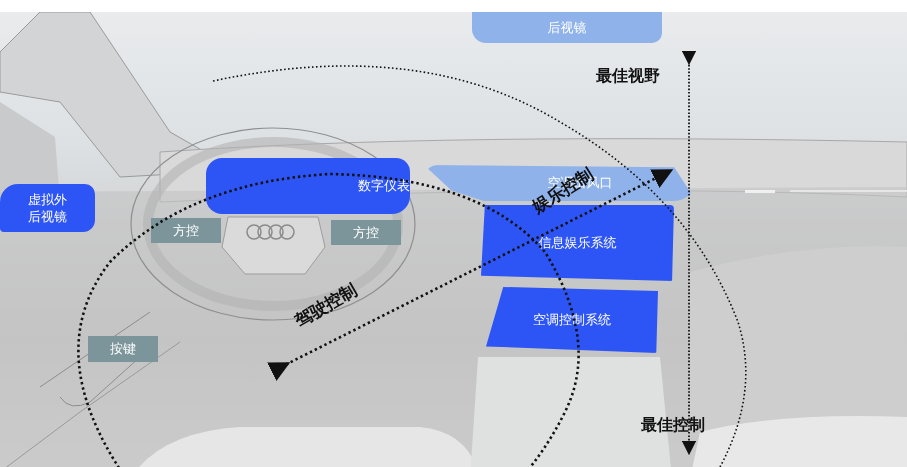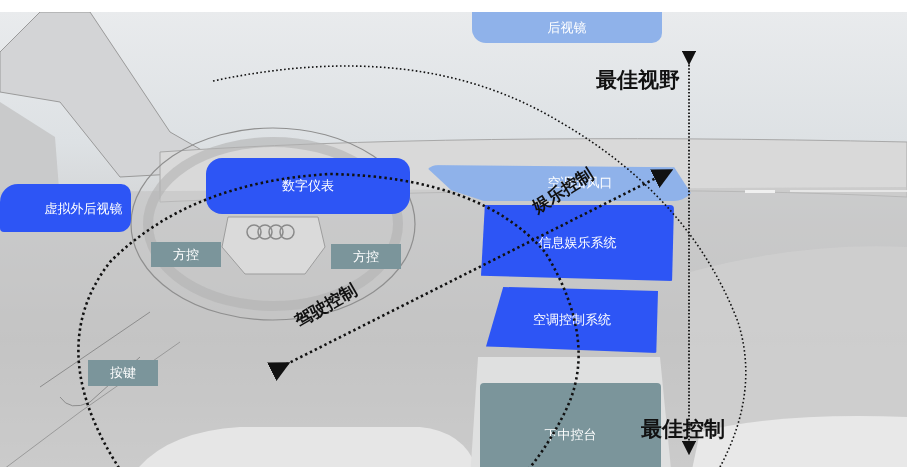--- a/index.html
+++ b/index.html
@@ -5,22 +5,22 @@
   html, body { margin:0; padding:0; }
   body { width:907px; height:467px; overflow:hidden; position:relative;
          font-family: "DejaVu Sans", "Liberation Sans", sans-serif; }
   #stage { position:absolute; left:0; top:12px; width:907px; height:467px; overflow:hidden;
            background: linear-gradient(180deg, #e9ebed 0%, #dde1e4 28%, #d2d3d4 45%, #c6c6c6 70%, #d8d8d8 100%); }
   svg.bg, svg.overlay { position:absolute; left:0; top:0; }
   .zone { position:absolute; color:#ffffff; display:flex; align-items:center; justify-content:center;
           text-align:center; font-size:13px; line-height:18px; }
   .blue { background:#2d55f5; }
   .lightblue { background:#8fb2ea; }
-  .slate { background:#7b959b;margin-top:24px; }
-  .label-bold { position:absolute; font-weight:bold; font-size:21px; color:#111; white-space:nowrap; }
+  .slate { background:#7b959b; }
+  .label-bold { position:absolute; font-weight:bold; font-size:16px; color:#111; white-space:nowrap; }
   .rot { position:absolute; font-weight:bold; font-size:17px; color:#111; white-space:nowrap; transform-origin:center center; }
 </style>
 </head>
 <body>
 
 <div id="stage">
 
   <svg class="bg" width="907" height="467">
 
     <path d="M0,40 L40,0 L90,0 L170,120 L205,140 L210,160 L120,165 L60,90 L0,80 Z" fill="#d3d4d6" stroke="#9a9a9a" stroke-width="1"></path>
@@ -50,26 +50,26 @@
     <path d="M0,460 L80,400 L180,330" fill="none" stroke="#9a9a9a"></path>
 
     <rect x="745" y="178" width="30" height="3" fill="#f0f0f0"></rect>
     <rect x="790" y="178" width="117" height="2" fill="#e6e6e6"></rect>
   </svg>
 
   <div class="zone lightblue" style="left:472px;top:0;width:190px;height:31px;border-radius:0 0 10px 14px;">
     <span>后视镜</span>
   </div>
 
-  <div class="zone blue" style="left:0;top:172px;width:95px;height:48px;border-radius:18px 10px 12px 4px;flex-direction:row;line-height:17px;padding-left:36px;">
+  <div class="zone blue" style="left:0;top:172px;width:95px;height:48px;border-radius:18px 10px 12px 4px;flex-direction:column;line-height:17px;">
     <span>虚拟外</span>
     <span>后视镜</span>
   </div>
 
-  <div class="zone blue" style="left:206px;top:146px;width:204px;height:56px;border-radius:16px 14px 18px 16px;">
+  <div class="zone blue" style="left:206px;top:146px;width:204px;height:56px;border-radius:16px 14px 18px 16px;justify-content:flex-end;">
     <span>数字仪表</span>
   </div>
 
   <div class="zone slate" style="left:151px;top:206px;width:70px;height:25px;">
     <span>方控</span>
   </div>
   <div class="zone slate" style="left:331px;top:208px;width:70px;height:25px;">
     <span>方控</span>
   </div>
 
@@ -78,23 +78,20 @@
   </div>
 
   <div class="zone blue" style="left:486px;top:275px;width:172px;height:66px;border-radius:4px;clip-path:polygon(10% 0,100% 6%,99% 100%,0 90%);">
     <span>空调控制系统</span>
   </div>
 
   <div class="zone blue" style="left:481px;top:193px;width:193px;height:76px;border-radius:4px;clip-path:polygon(2% 0,100% 0,99% 100%,0 93%);">
     <span>信息娱乐系统</span>
   </div>
 
-  <div class="zone slate" style="left:480px;top:347px;width:181px;height:95px;border-radius:4px;">
-    <span style="margin-top:8px;">下中控台</span>
-  </div>
 
   <div class="zone slate" style="left:88px;top:324px;width:70px;height:26px;align-items:center;">
     <span>按键</span>
   </div>
 
   <svg class="overlay" width="907" height="467">
     <defs>
       <marker id="tri" markerWidth="8" markerHeight="8" refX="4" refY="4" orient="auto">
         <path d="M0,0 L8,4 L0,8 Z" fill="#111"></path>
       </marker>

